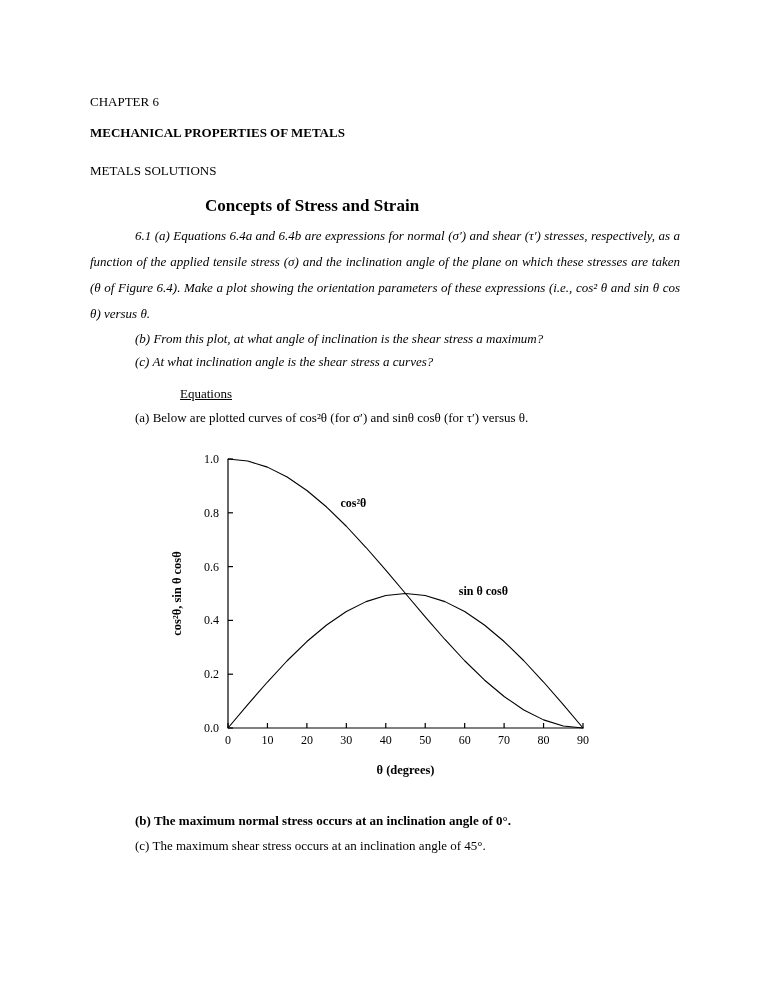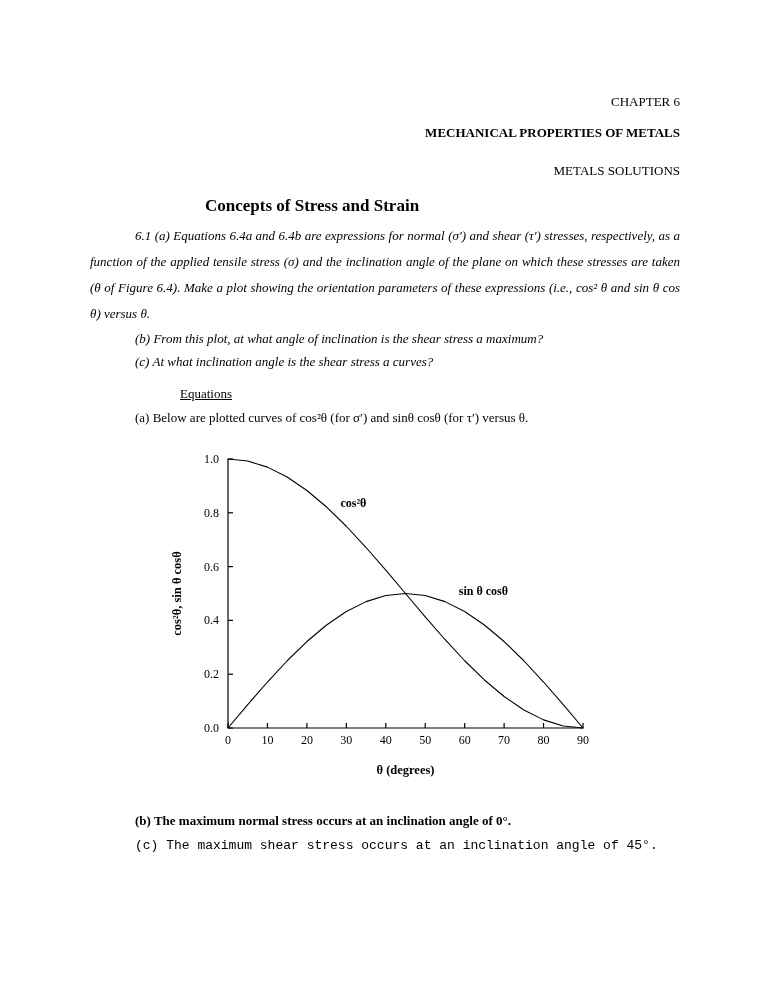--- a/index.html
+++ b/index.html
@@ -3,42 +3,42 @@
 <meta charset="utf-8">
 <style>
   html, body { margin: 0; padding: 0; background: #ffffff; }
   .page {
     width: 768px; height: 994px; box-sizing: border-box;
     padding: 94px 88px 0 90px;
     font-family: "Liberation Serif", serif;
     font-size: 13px; color: #000; background: #fff; overflow: hidden;
   }
   p { margin: 0; }
-  .center { text-align: right; }
+  .center { text-align: left; }
   .bold { font-weight: bold; }
   .italic { font-style: italic; }
   .heading { line-height: 15px; }
   .heading-title { margin-top: 16px; }
   .heading-subtitle { margin-top: 23px; }
   .section-heading { margin-top: 20px; margin-left: 115px; line-height: 15px; font-size: 17px; }
   .problem { margin-top: 10px; text-align: justify; text-indent: 45px; line-height: 26px; }
   .subline { margin-left: 45px; line-height: 23px; }
   .solution-label { margin-left: 90px; margin-top: 13px; line-height: 15px; }
   .underline { text-decoration: underline; }
   .solution-intro { margin-left: 45px; margin-top: 9px; line-height: 15px; }
   .chart-wrap { margin-top: 24px; margin-left: 75px; }
   svg text { font-family: "Liberation Serif", serif; fill: #000; }
   .tick { font-size: 12px; }
   .axis-label { font-size: 12.5px; font-weight: bold; }
   .curve-label { font-size: 12px; font-weight: bold; }
   .axis { stroke: #000; stroke-width: 1.2; fill: none; }
   .curve { stroke: #000; stroke-width: 1.1; fill: none; stroke-linejoin: round; stroke-linecap: round; }
   .answer { margin-left: 45px; line-height: 15px; }
   .answer-b { margin-top: 30px; font-weight: bold; }
-  .answer-c { margin-top: 10px; font-family: Liberation Mono, monospace; }
+  .answer-c { margin-top: 10px; }
 </style>
 </head>
 <body>
 
 <div class="page">
   <p class="center heading">CHAPTER 6</p>
   <p class="center bold heading heading-title">MECHANICAL PROPERTIES OF METALS</p>
   <p class="center heading heading-subtitle">METALS SOLUTIONS</p>
   <p class="bold section-heading">Concepts of Stress and Strain</p>
 

